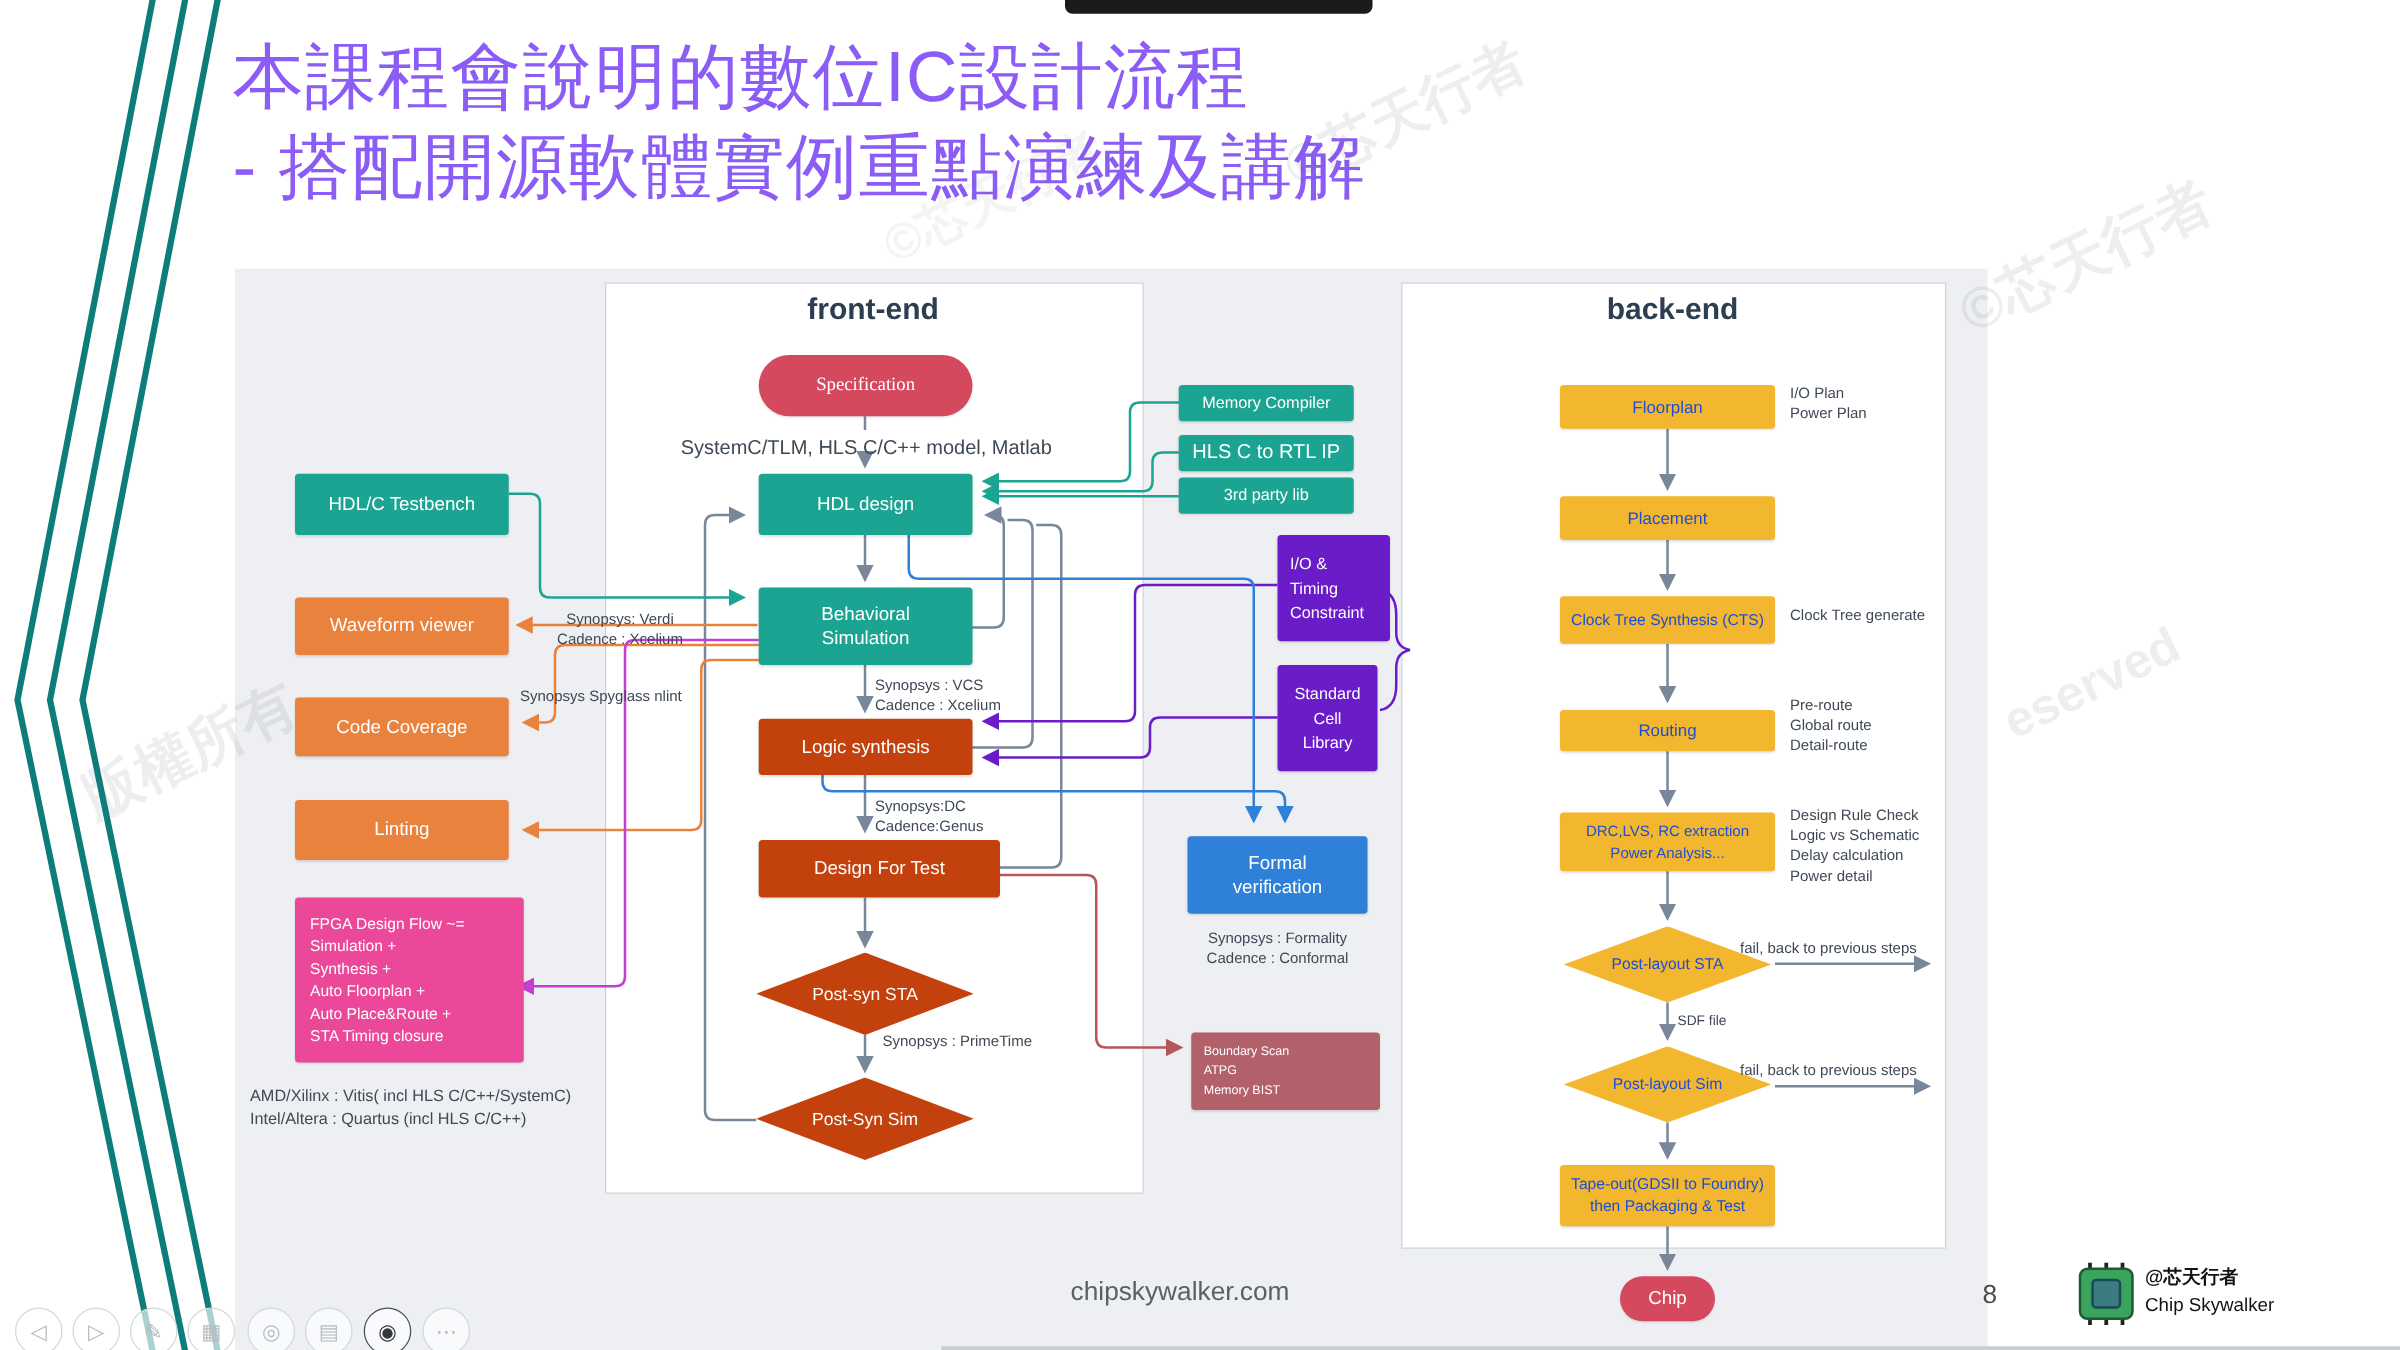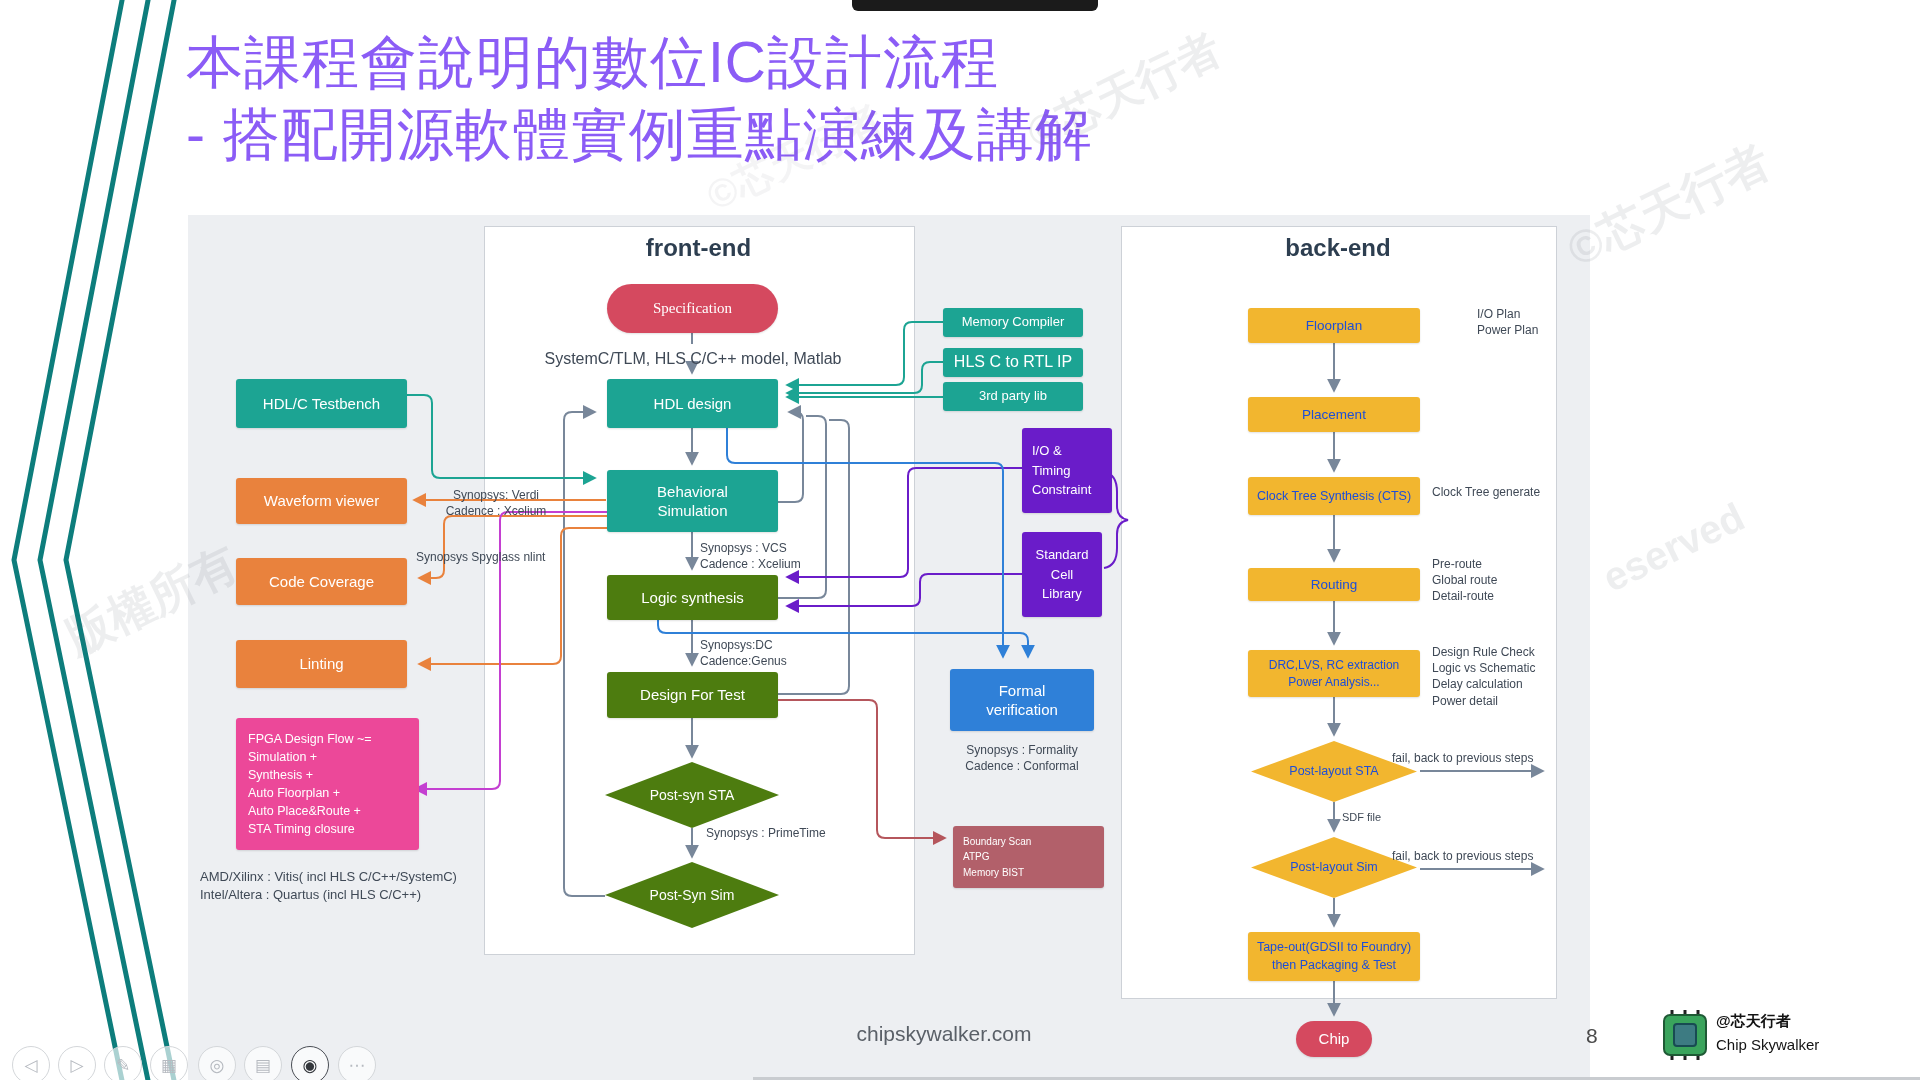--- a/index.html
+++ b/index.html
@@ -2,21 +2,21 @@
 <html><head>
 <meta charset="utf-8">
 <style>
   html,body{margin:0;padding:0;}
   body{width:1920px;height:1080px;overflow:hidden;background:#fff;
        font-family:"Liberation Sans",sans-serif;position:relative;}
   .abs{position:absolute;}
   .box{position:absolute;display:flex;align-items:center;justify-content:center;
        color:#fff;font-size:15px;text-align:center;border-radius:3px;line-height:1.3;
        box-shadow:0 1px 2px rgba(0,0,0,.12);}
-  .teal{background:#1ca493}.orange{background:#e9823d}.slate{background:#4d7c0f}
+  .teal{background:#1ca493}.orange{background:#e9823d}.slate{background:#c2410c}
   .magenta{background:#ec4899}.deep{background:#6a1cc9}.blue{background:#2f80d8}
   .maroon{background:#b2606a}
   .yellow{background:#f2b62f;color:#1d4ed8}
   .redpill{background:#d5495f;border-radius:25px}
   .diamond{clip-path:polygon(50% 0,100% 50%,50% 100%,0 50%);border-radius:0;box-shadow:none;}
   .prel{white-space:pre-line;}
   .ann{position:absolute;font-size:12px;color:#3f4956;line-height:1.35;white-space:pre-line;}
   .panel{position:absolute;background:#fff;border:1px solid #cdd1d7;}
   .ptitle{position:absolute;font-size:24px;font-weight:bold;color:#2d3e50;text-align:center;}
   .wm{position:absolute;font-weight:bold;color:rgba(95,100,112,.11);transform:rotate(-26deg);
@@ -136,21 +136,21 @@
     <path d="M777,700 H869 Q877,700 877,708 V830 Q877,838 885,838 H944" marker-end="url(#m-maroon)"></path>
   </g>
 </svg>
 
 <div class="box redpill" style="left:607px;top:284px;width:171px;height:49px;font-family:Liberation Serif, serif;">Specification</div>
 <div class="ann" style="left:520px;top:348px;width:346px;font-size:16px;text-align:center;">SystemC/TLM, HLS C/C++ model, Matlab</div>
 <div class="box teal" style="left:607px;top:379px;width:171px;height:49px;">HDL design</div>
 <div class="box teal prel" style="left:607px;top:470px;width:171px;height:62px;">Behavioral
 Simulation</div>
 <div class="box slate" style="left:607px;top:575px;width:171px;height:45px;">Logic synthesis</div>
-<div class="box slate" style="left:607px;top:672px;width:171px;height:46px;">Design For Test</div>
+<div class="box slate" style="left:607px;top:672px;width:193px;height:46px;">Design For Test</div>
 <div class="box slate diamond" style="left:605px;top:762px;width:174px;height:66px;font-size:14px;">Post-syn STA</div>
 <div class="box slate diamond" style="left:605px;top:862px;width:174px;height:66px;font-size:14px;">Post-Syn Sim</div>
 
 <div class="box teal" style="left:236px;top:379px;width:171px;height:49px;">HDL/C Testbench</div>
 <div class="box orange" style="left:236px;top:478px;width:171px;height:46px;">Waveform viewer</div>
 <div class="box orange" style="left:236px;top:558px;width:171px;height:47px;">Code Coverage</div>
 <div class="box orange" style="left:236px;top:640px;width:171px;height:48px;">Linting</div>
 <div class="box magenta prel" style="left:236px;top:718px;width:171px;height:132px;font-size:12.5px;justify-content:flex-start;text-align:left;padding-left:12px;line-height:1.45;">FPGA Design Flow ~=
 Simulation +
 Synthesis  +
@@ -180,21 +180,21 @@
 Library</div>
 <div class="box blue prel" style="left:950px;top:669px;width:144px;height:62px;">Formal
 verification</div>
 <div class="ann" style="left:940px;top:742px;width:164px;text-align:center;">Synopsys : Formality
 Cadence : Conformal</div>
 <div class="box maroon prel" style="left:953px;top:826px;width:141px;height:62px;font-size:10px;justify-content:flex-start;text-align:left;padding-left:10px;line-height:1.55;">Boundary Scan
 ATPG
 Memory BIST</div>
 
 <div class="box yellow" style="left:1248px;top:308px;width:172px;height:35px;font-size:13.5px;">Floorplan</div>
-<div class="ann" style="left:1432px;top:306px;margin-left:45px;">I/O  Plan
+<div class="ann" style="left:1432px;top:306px;">I/O  Plan
 Power Plan</div>
 <div class="box yellow" style="left:1248px;top:397px;width:172px;height:35px;font-size:13.5px;">Placement</div>
 <div class="box yellow" style="left:1248px;top:477px;width:172px;height:38px;font-size:12.5px;">Clock Tree Synthesis (CTS)</div>
 <div class="ann" style="left:1432px;top:484px;">Clock Tree generate</div>
 <div class="box yellow" style="left:1248px;top:568px;width:172px;height:33px;font-size:13.5px;">Routing</div>
 <div class="ann" style="left:1432px;top:556px;">Pre-route
 Global route
 Detail-route</div>
 <div class="box yellow prel" style="left:1248px;top:650px;width:172px;height:47px;font-size:12px;line-height:1.35;">DRC,LVS, RC extraction
 Power Analysis...</div>

